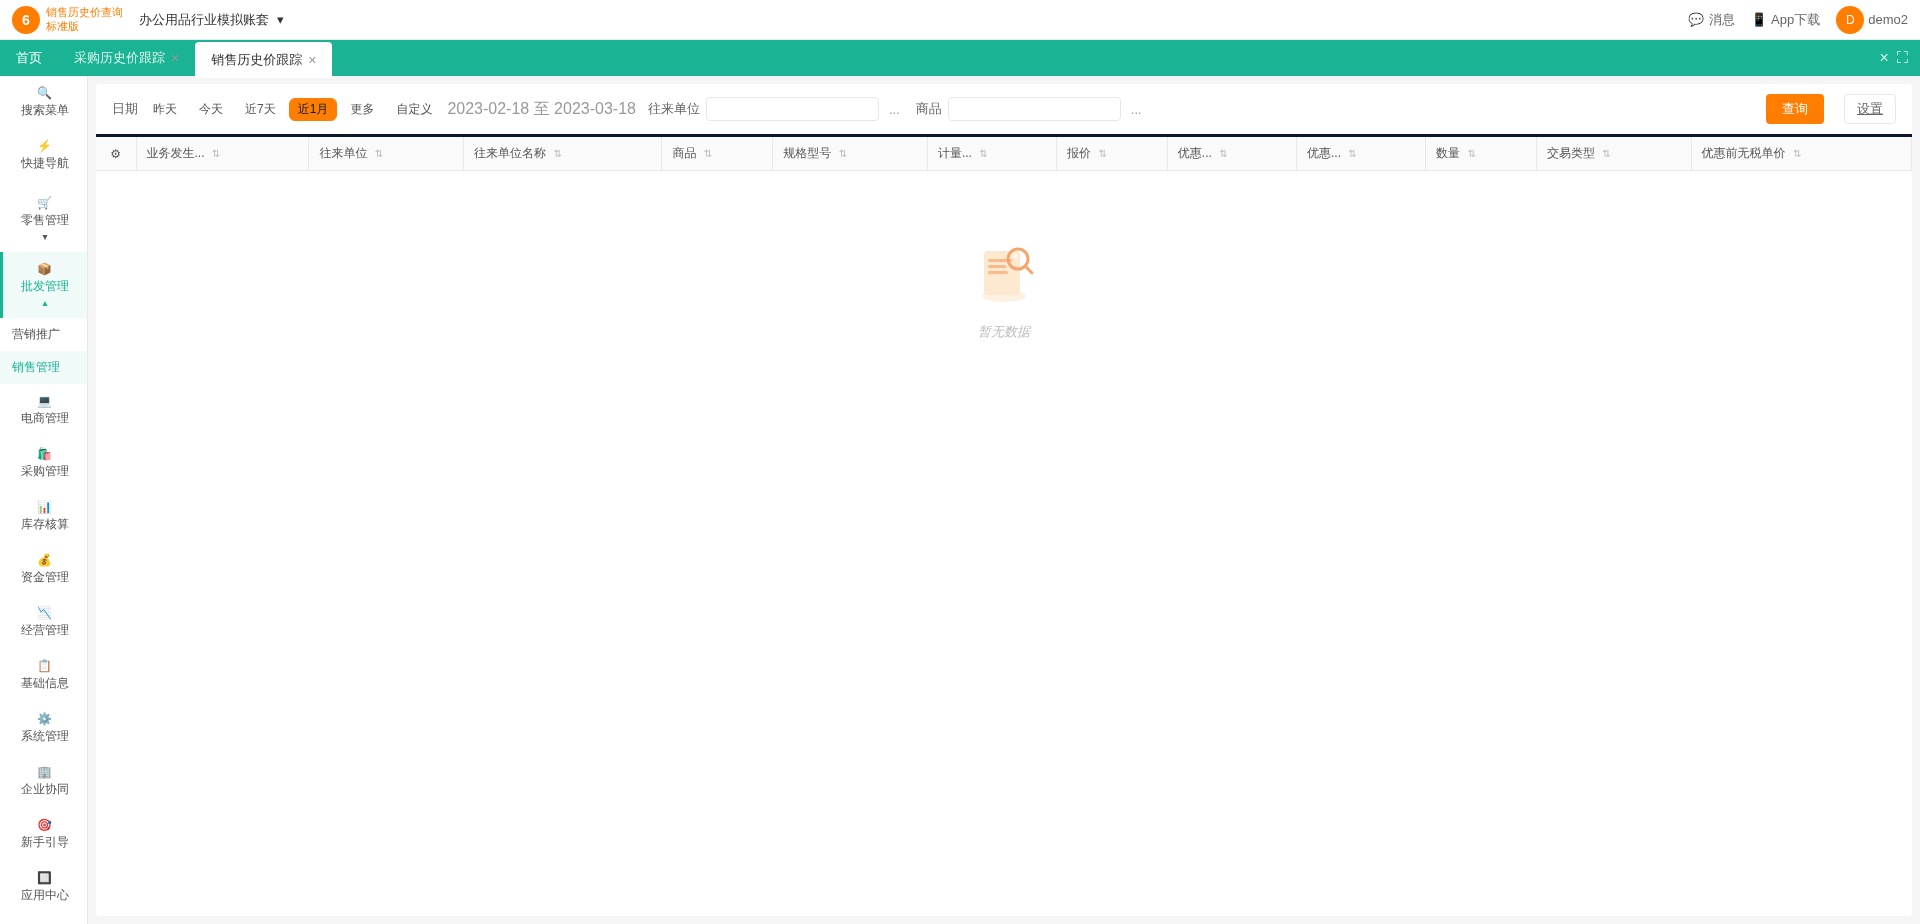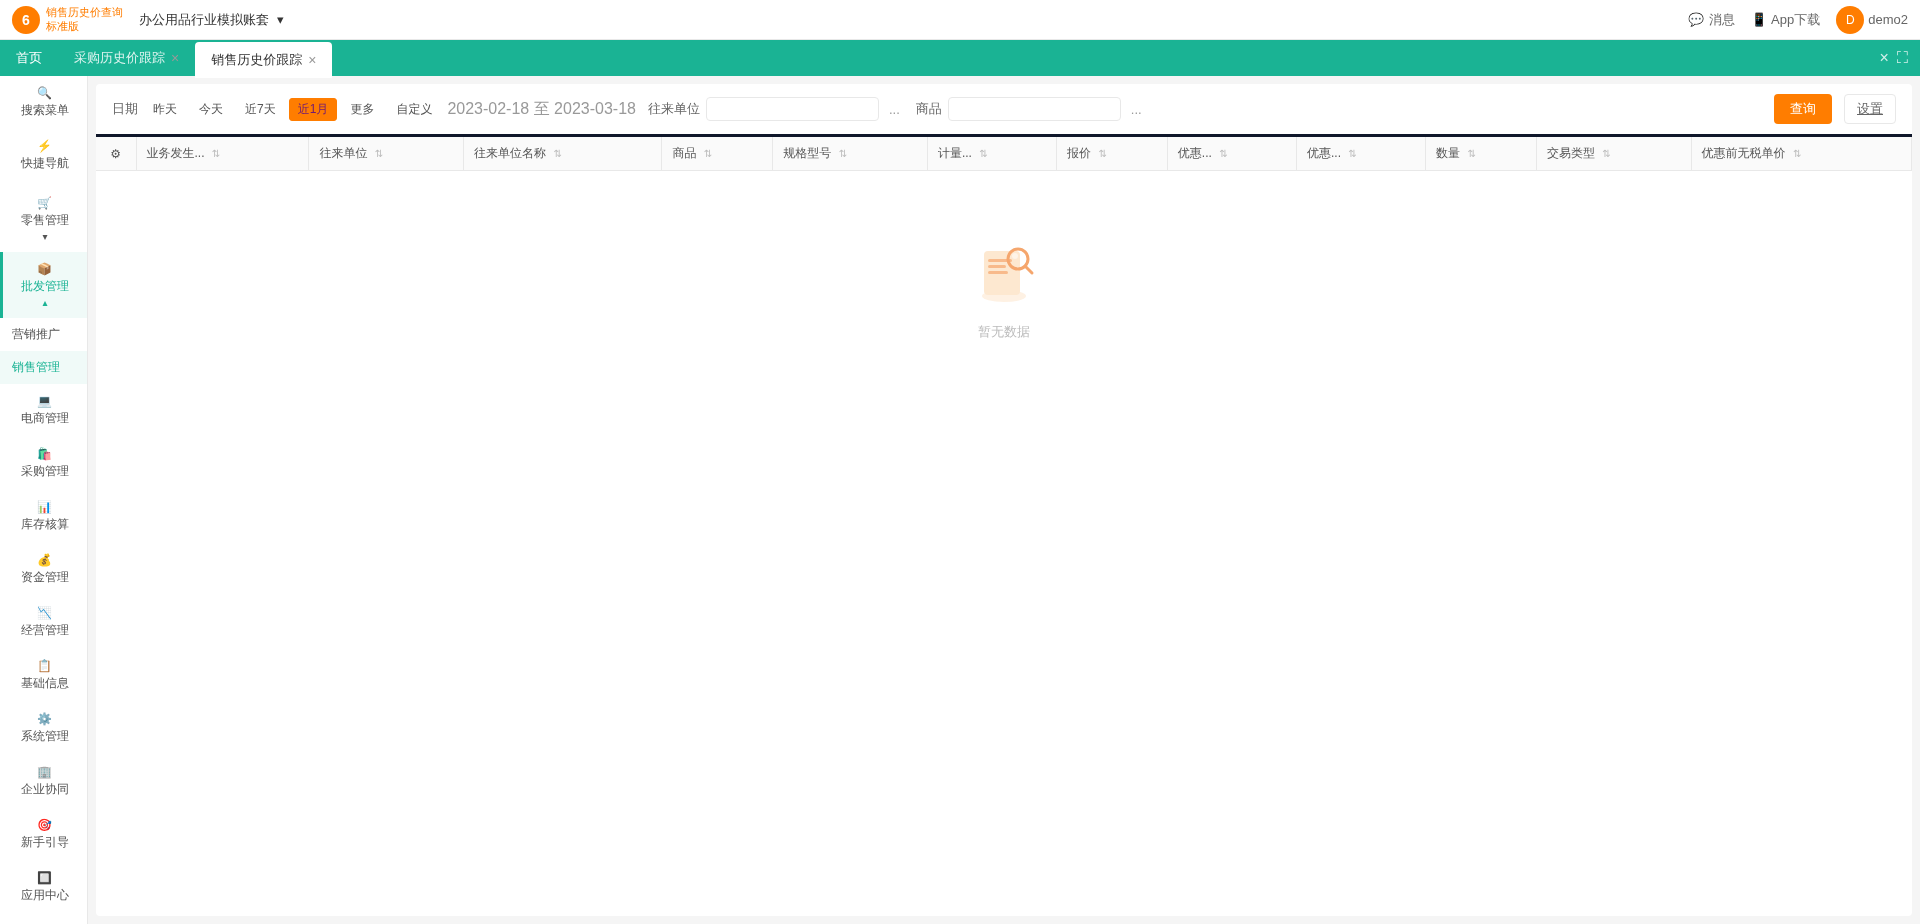--- a/index.html
+++ b/index.html
@@ -155,22 +155,23 @@
     .date-btn {
       padding: 2px 8px;
       border-radius: 3px;
       cursor: pointer;
       font-size: 12px;
       color: #555;
       border: 1px solid transparent;
     }
     .date-btn.active {
       background: #ff7d00;
-      color: #701a75;
+      color: #0f172a;
       border-color: #ff7d00;
+      border-radius: 6px;
     }
     .date-range { font-size: 16px; color: #999; }
     .filter-input {
       border: 1px solid #e8e8e8;
       border-radius: 4px;
       padding: 4px 8px;
       font-size: 12px;
       color: #333;
       min-width: 200px;
       outline: none;
@@ -191,21 +192,21 @@
     .settings-btn {
       background: #fff;
       color: #666;
       border: 1px solid #e8e8e8;
       padding: 5px 12px;
       border-radius: 4px;
       cursor: pointer;
       font-size: 13px;
       text-decoration: underline;
     }
-    .filter-right { margin-left: auto; display: flex; gap: 12px; align-items: center; }
+    .filter-right { margin-left: auto; display: flex; gap: 20px; align-items: center; }
 
     
     .table-container { flex: 1; overflow: auto; }
     table { width: 100%; border-collapse: collapse; }
     thead { position: sticky; top: 0; z-index: 2; }
     th {
       background: #fafafa;
       border-bottom: 1px solid #e8e8e8;
       border-right: 1px solid #e8e8e8;
       padding: 8px 10px;
@@ -221,20 +222,21 @@
     th.settings-col { width: 40px; text-align: center; }
 
     
     .empty-state {
       flex: 1;
       display: flex;
       flex-direction: column;
       align-items: center;
       justify-content: center;
       padding: 60px 0;
+      font-style: italic;
     }
     .empty-icon {
       width: 80px;
       height: 80px;
       position: relative;
     }
     .empty-text { color: #bbb; font-size: 13px; margin-top: 12px; }
 
     
     ::-webkit-scrollbar { width: 6px; height: 6px; }

